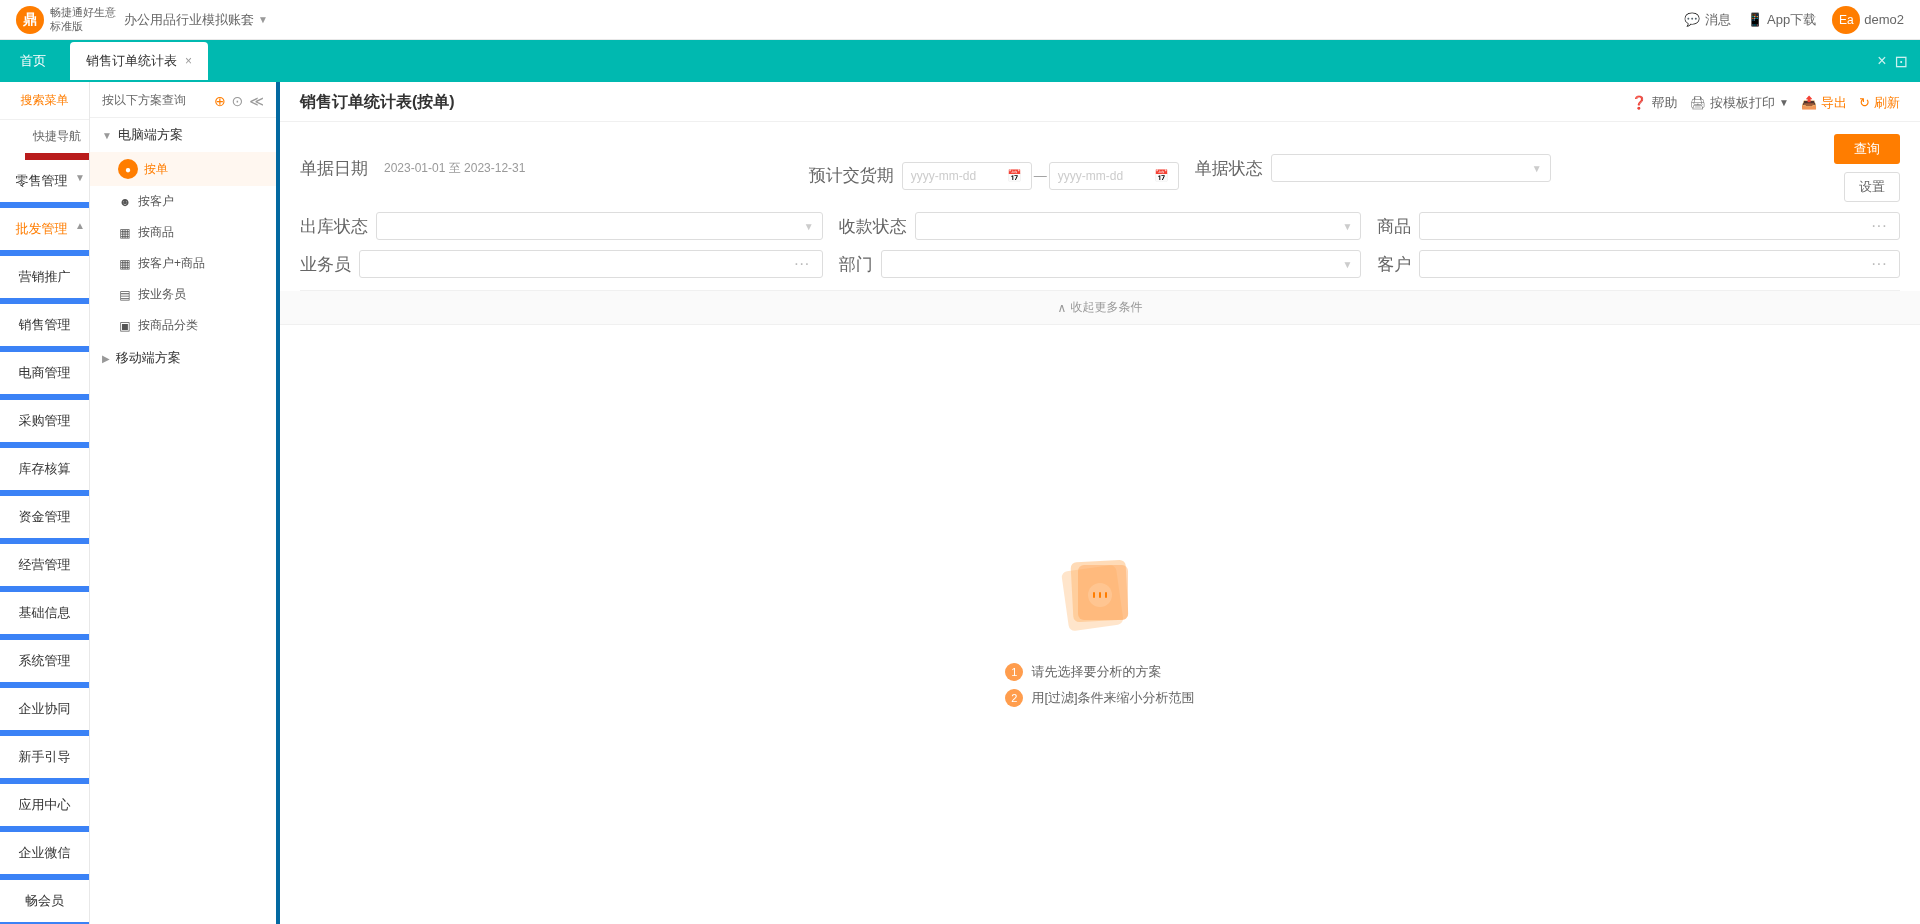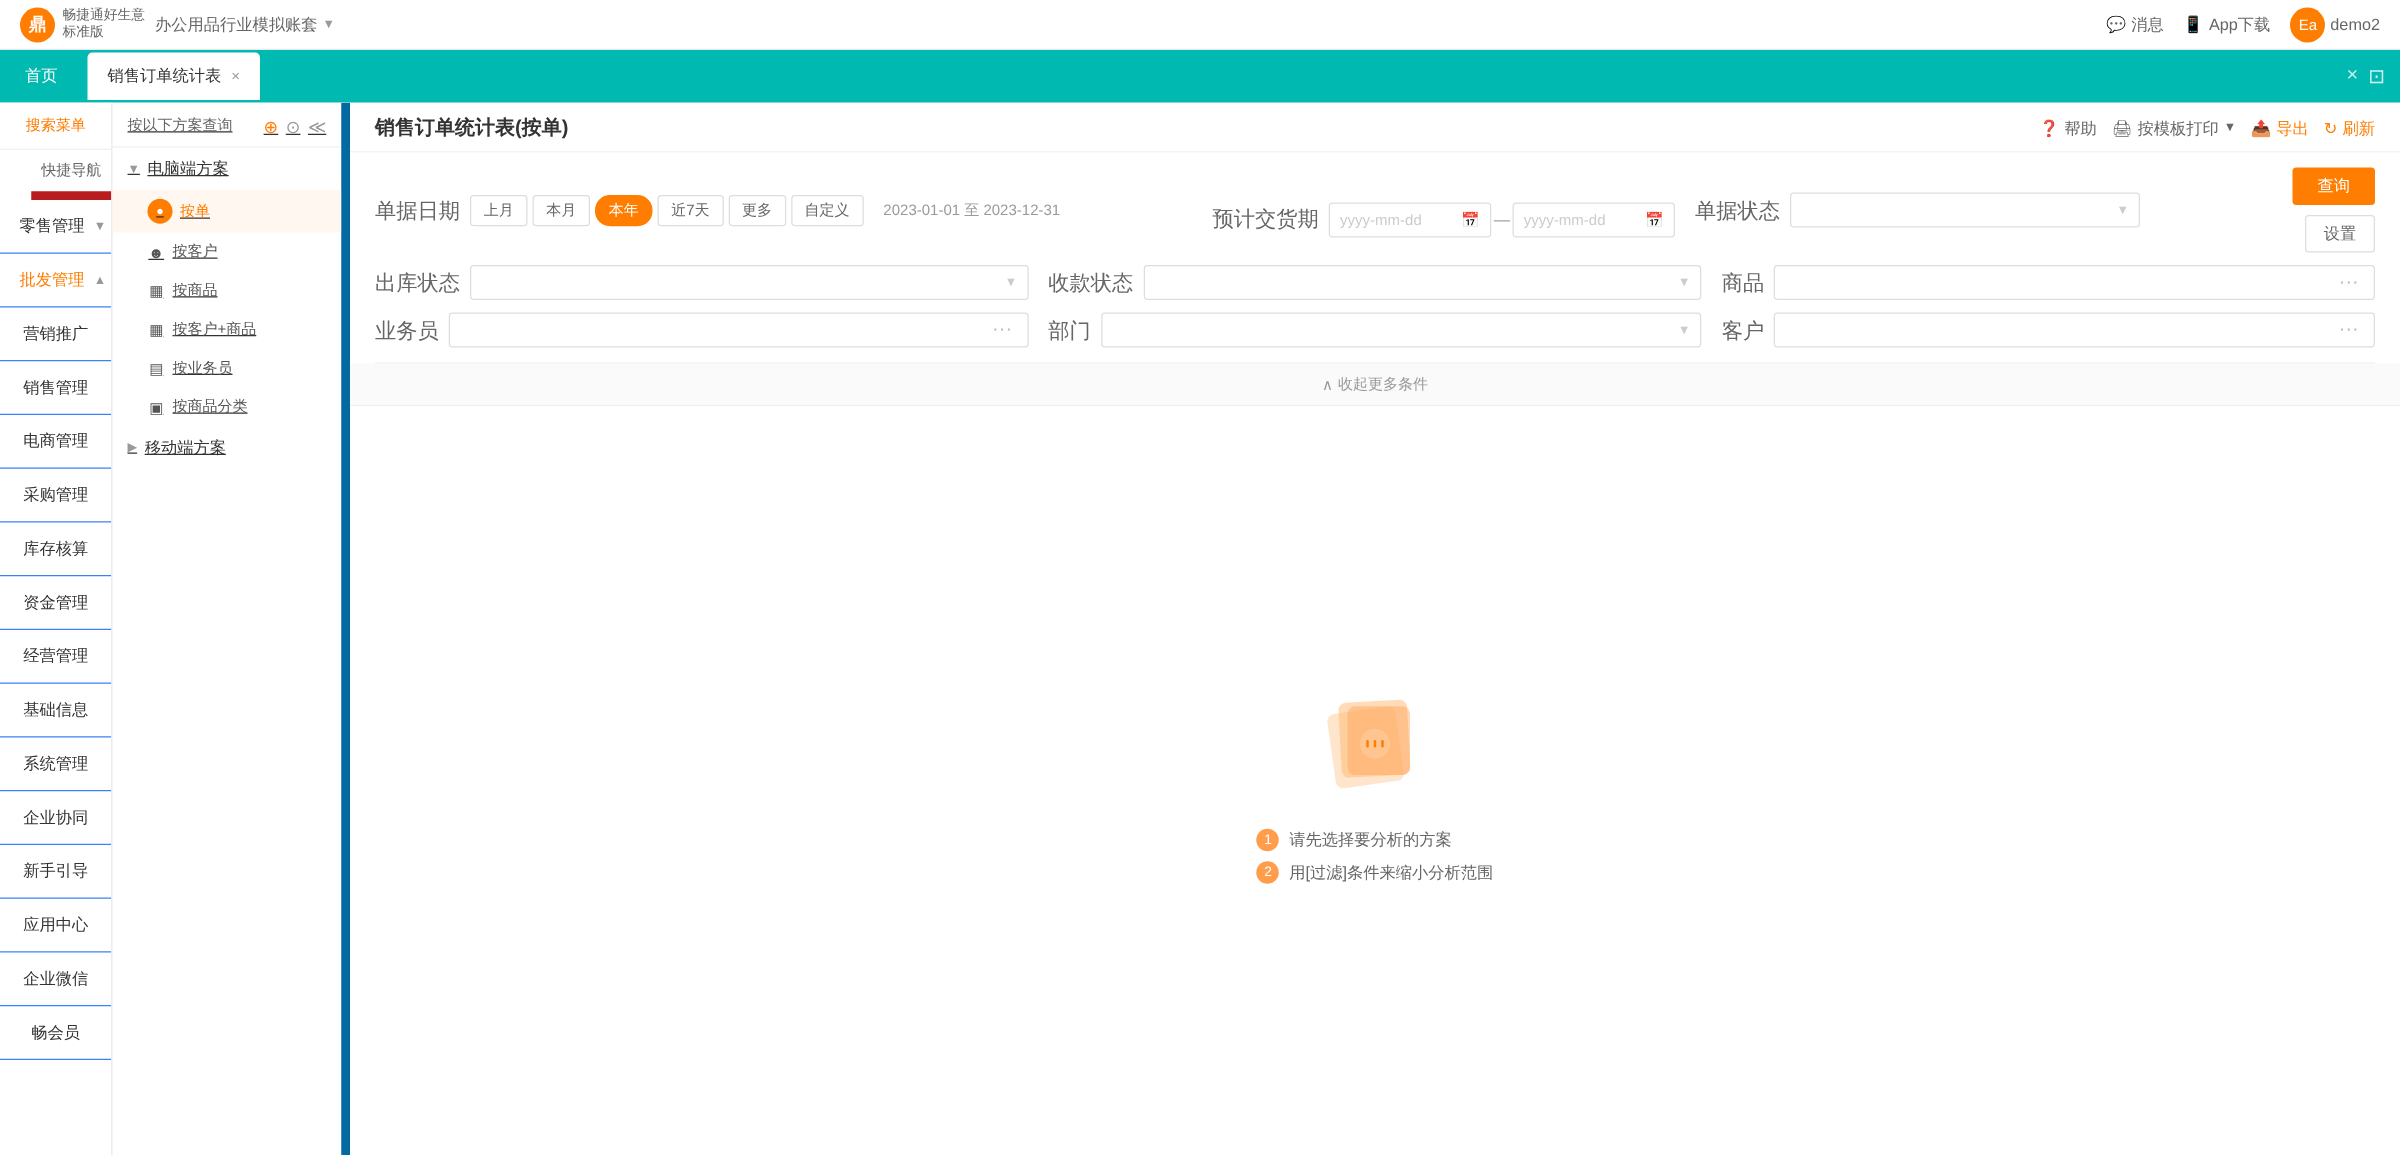--- a/index.html
+++ b/index.html
@@ -16,40 +16,40 @@
     .top-bar-right .icon-btn { display: flex; align-items: center; gap: 4px; cursor: pointer; }
     .avatar { width: 28px; height: 28px; border-radius: 50%; background: #ff7d00; display: flex; align-items: center; justify-content: center; color: white; font-size: 12px; }
 
     
     .main-layout { display: flex; flex: 1; overflow: hidden; }
 
     
     .sidebar { width: 90px; background: #fff; border-right: 1px solid #e8e8e8; display: flex; flex-direction: column; overflow-y: auto; flex-shrink: 0; }
     .sidebar-search { padding: 10px 8px; font-size: 12px; color: #ff7d00; text-align: center; cursor: pointer; border-bottom: 1px solid #f0f0f0; }
     .sidebar-quicknav { padding: 8px; font-size: 12px; color: #666; text-align: left; cursor: pointer; border-bottom: 7px solid #b91c1c; margin-left: 25px; }
-    .sidebar-item { padding: 12px 8px; font-size: 13px; color: #333; text-align: center; cursor: pointer; display: flex; align-items: center; justify-content: space-between; border-bottom: 1px solid #3b82f6; }
+    .sidebar-item { padding: 12px 8px; font-size: 13px; color: #333; text-align: center; cursor: pointer; display: flex; justify-content: space-between; border-bottom: 6px solid #3b82f6; }
     .sidebar-item.active { color: #ff7d00; }
     .sidebar-item-label { flex: 1; text-align: center; }
     .sidebar-item .arrow { font-size: 10px; color: #999; }
     .sidebar-item.has-arrow { padding-right: 4px; }
 
     
     .tab-bar { height: 42px; background: #00b9b0; display: flex; align-items: center; padding: 0 0; flex-shrink: 0; }
     .tab-home { padding: 0 20px; height: 42px; display: flex; align-items: center; color: white; font-size: 13px; cursor: pointer; }
     .tab-item { padding: 0 16px; height: 38px; display: flex; align-items: center; background: white; color: #333; font-size: 13px; cursor: pointer; border-radius: 4px 4px 0 0; margin-left: 4px; gap: 8px; }
     .tab-item .close-btn { color: #999; font-size: 12px; cursor: pointer; }
     .tab-spacer { flex: 1; }
     .tab-window-btns { display: flex; align-items: center; gap: 8px; padding-right: 12px; }
     .tab-window-btn { color: white; font-size: 16px; cursor: pointer; opacity: 0.8; }
 
     
     .content-area { flex: 1; display: flex; overflow: hidden; }
 
     
-    .scheme-panel { width: 190px; background: #fff; border-right: 7px solid #0369a1; padding: 0; flex-shrink: 0; overflow-y: auto; text-decoration: underline; }
+    .scheme-panel { width: 190px; background: #fff; border-right: 4px solid #0369a1; padding: 0; flex-shrink: 0; overflow-y: auto; }
     .scheme-header { display: flex; align-items: center; justify-content: space-between; padding: 10px 12px 8px; font-size: 13px; color: #666; border-bottom: 1px solid #f0f0f0; }
     .scheme-header-icons { display: flex; gap: 6px; }
     .scheme-header-icons span { cursor: pointer; color: #999; font-size: 14px; }
     .scheme-group { }
     .scheme-group-header { display: flex; align-items: center; padding: 8px 12px; font-size: 13px; cursor: pointer; color: #333; }
     .scheme-group-header .arrow { margin-right: 6px; color: #999; font-size: 10px; }
     .scheme-subitem { display: flex; align-items: center; padding: 7px 12px 7px 28px; font-size: 12px; color: #555; cursor: pointer; }
     .scheme-subitem.active { color: #ff7d00; background: #fff7f0; }
     .scheme-subitem .s-icon { margin-right: 6px; width: 14px; height: 14px; display: inline-flex; align-items: center; justify-content: center; }
     .scheme-active-dot { width: 20px; height: 20px; background: #ff7d00; border-radius: 50%; display: flex; align-items: center; justify-content: center; color: white; font-size: 11px; margin-right: 6px; flex-shrink: 0; }
@@ -284,28 +284,20 @@
           </div>
         </div>
       </div>
 
       <div class="filter-section">
         <div class="filter-section-inner">
 
           <div class="filter-row">
             <div class="filter-group">
               <span class="filter-label">单据日期</span>
-              <div class="date-btn-group">
-                <button class="date-btn">上月</button>
-                <button class="date-btn">本月</button>
-                <button class="date-btn active">本年</button>
-                <button class="date-btn">近7天</button>
-                <button class="date-btn">更多</button>
-                <button class="date-btn">自定义</button>
-              </div>
               <span class="date-range-text">2023-01-01 至 2023-12-31</span>
             </div>
             <div class="filter-group" style="margin-left:auto;margin-top:15px;">
               <span class="filter-label">预计交货期</span>
               <div class="date-input-group">
                 <div class="date-input">
                   <span style="color:#ccc;">yyyy-mm-dd</span>
                   <span>📅</span>
                 </div>
                 <span class="date-sep">—</span>

